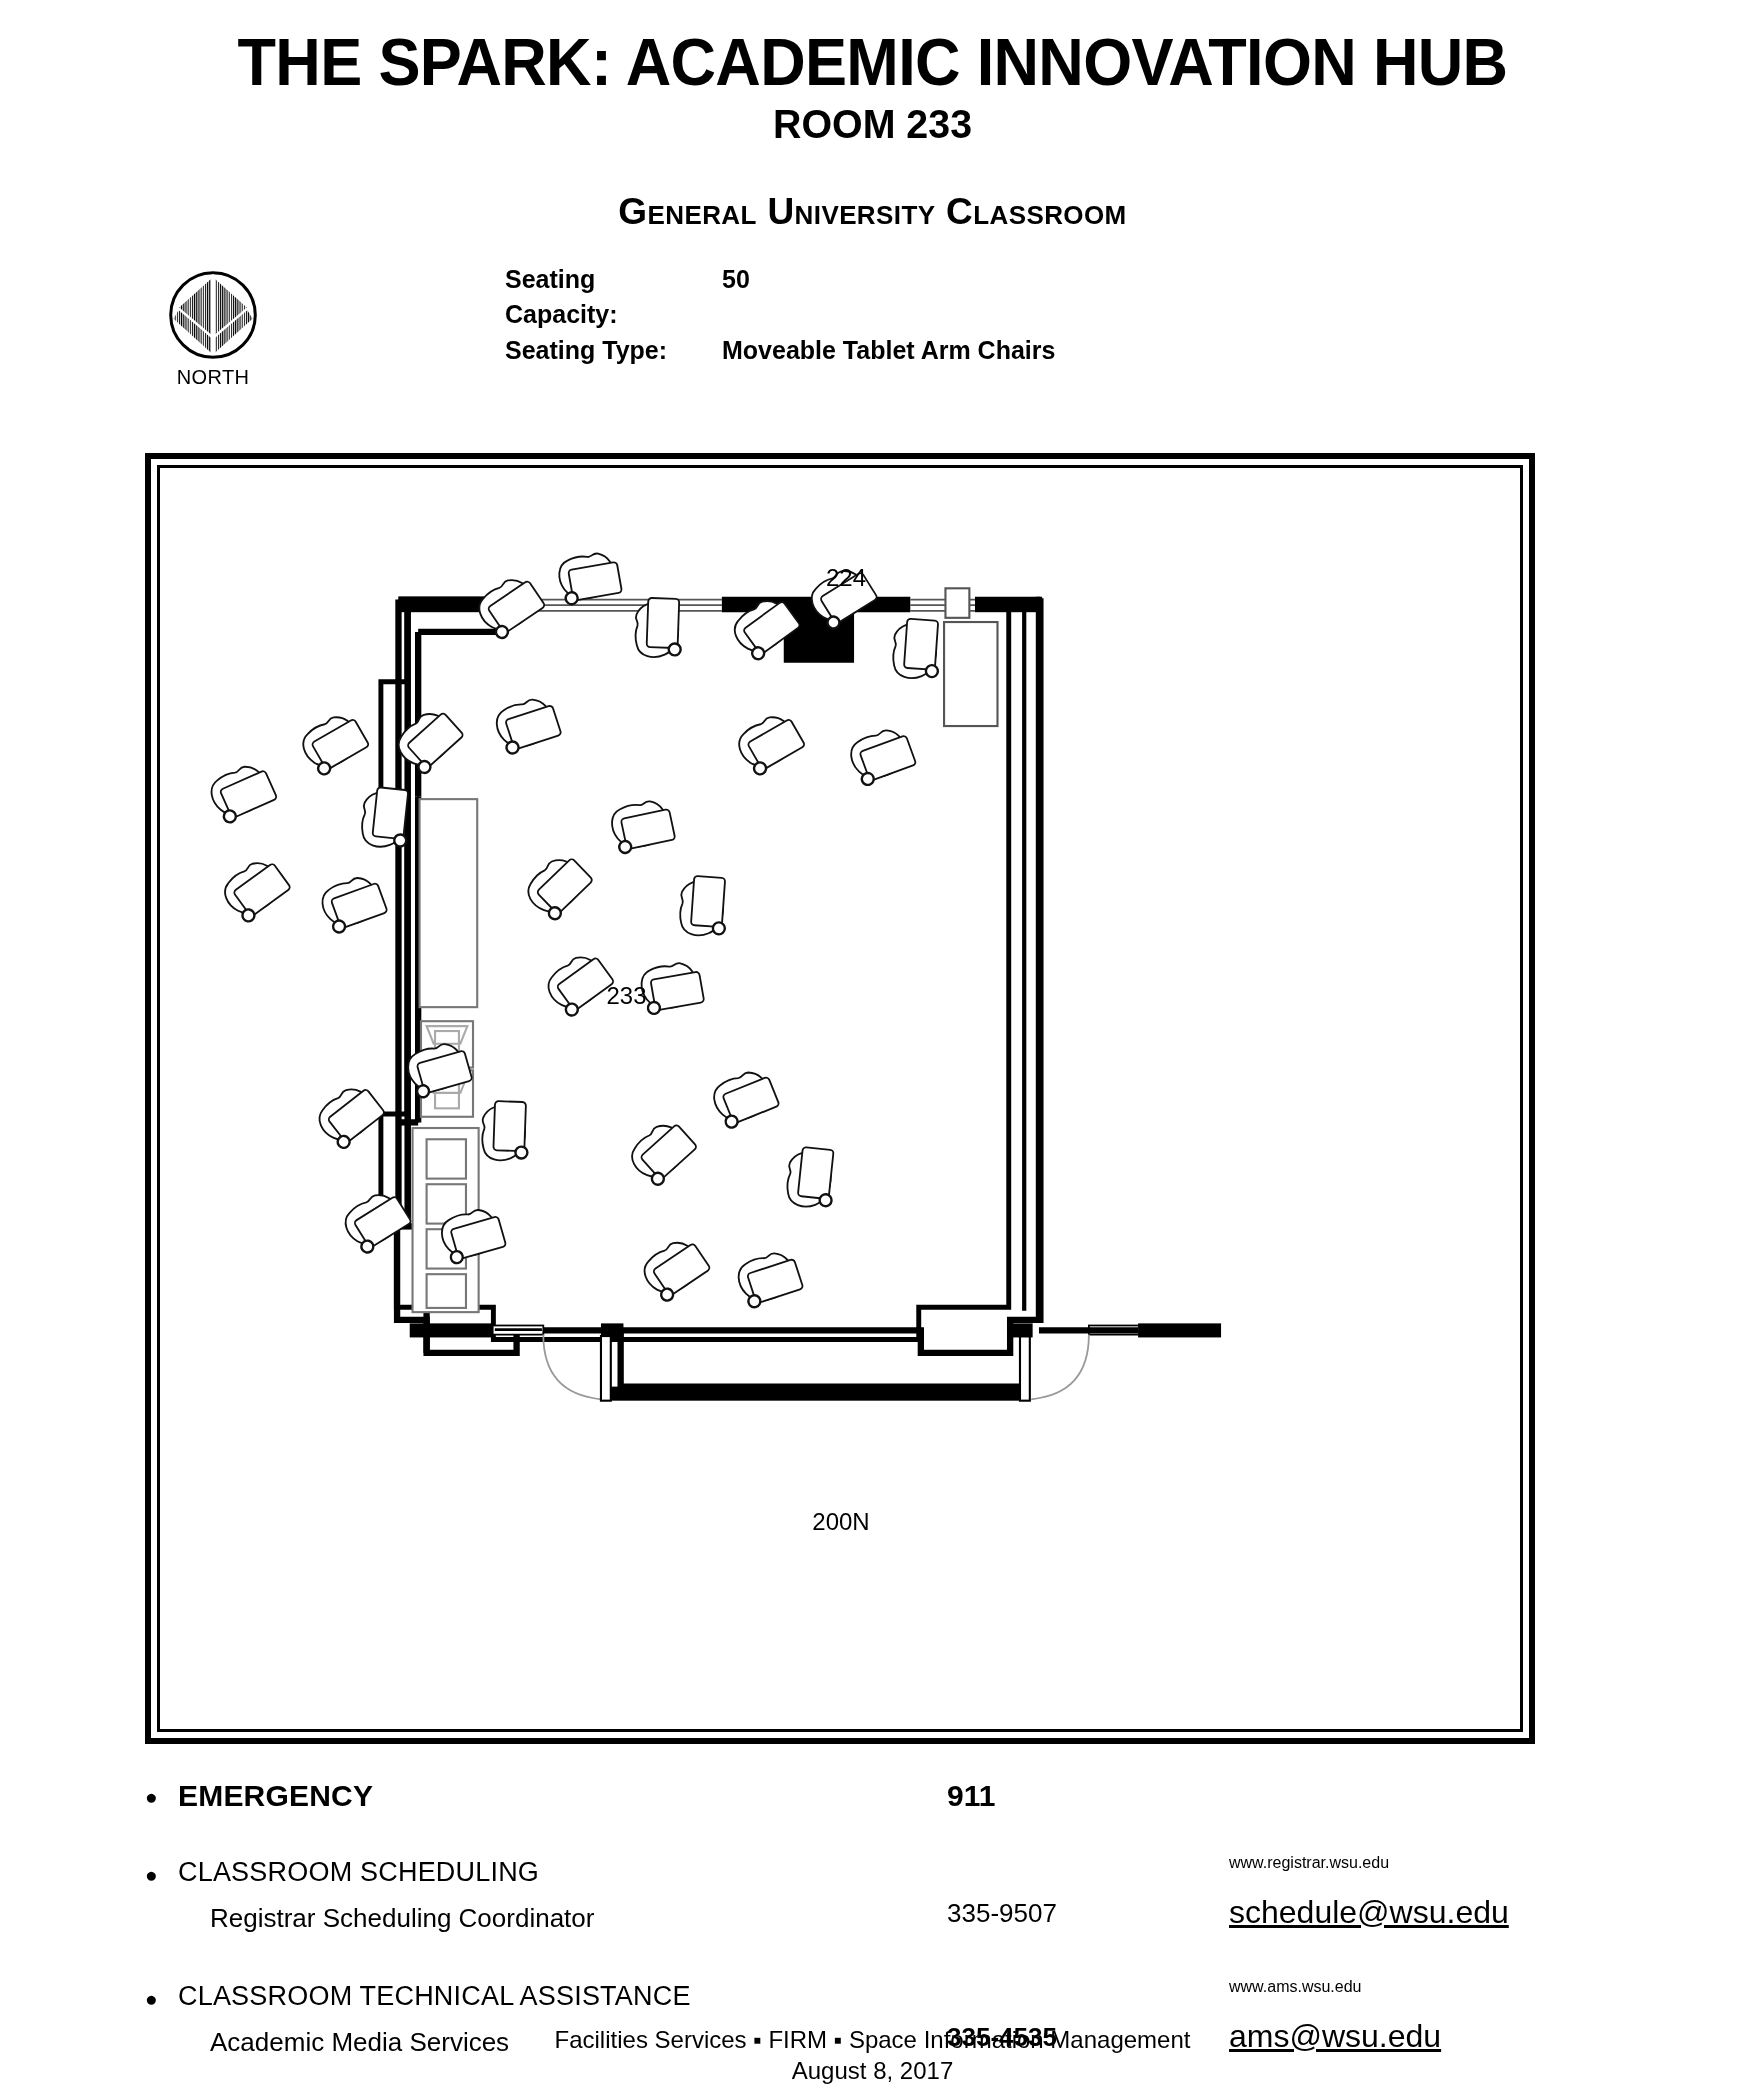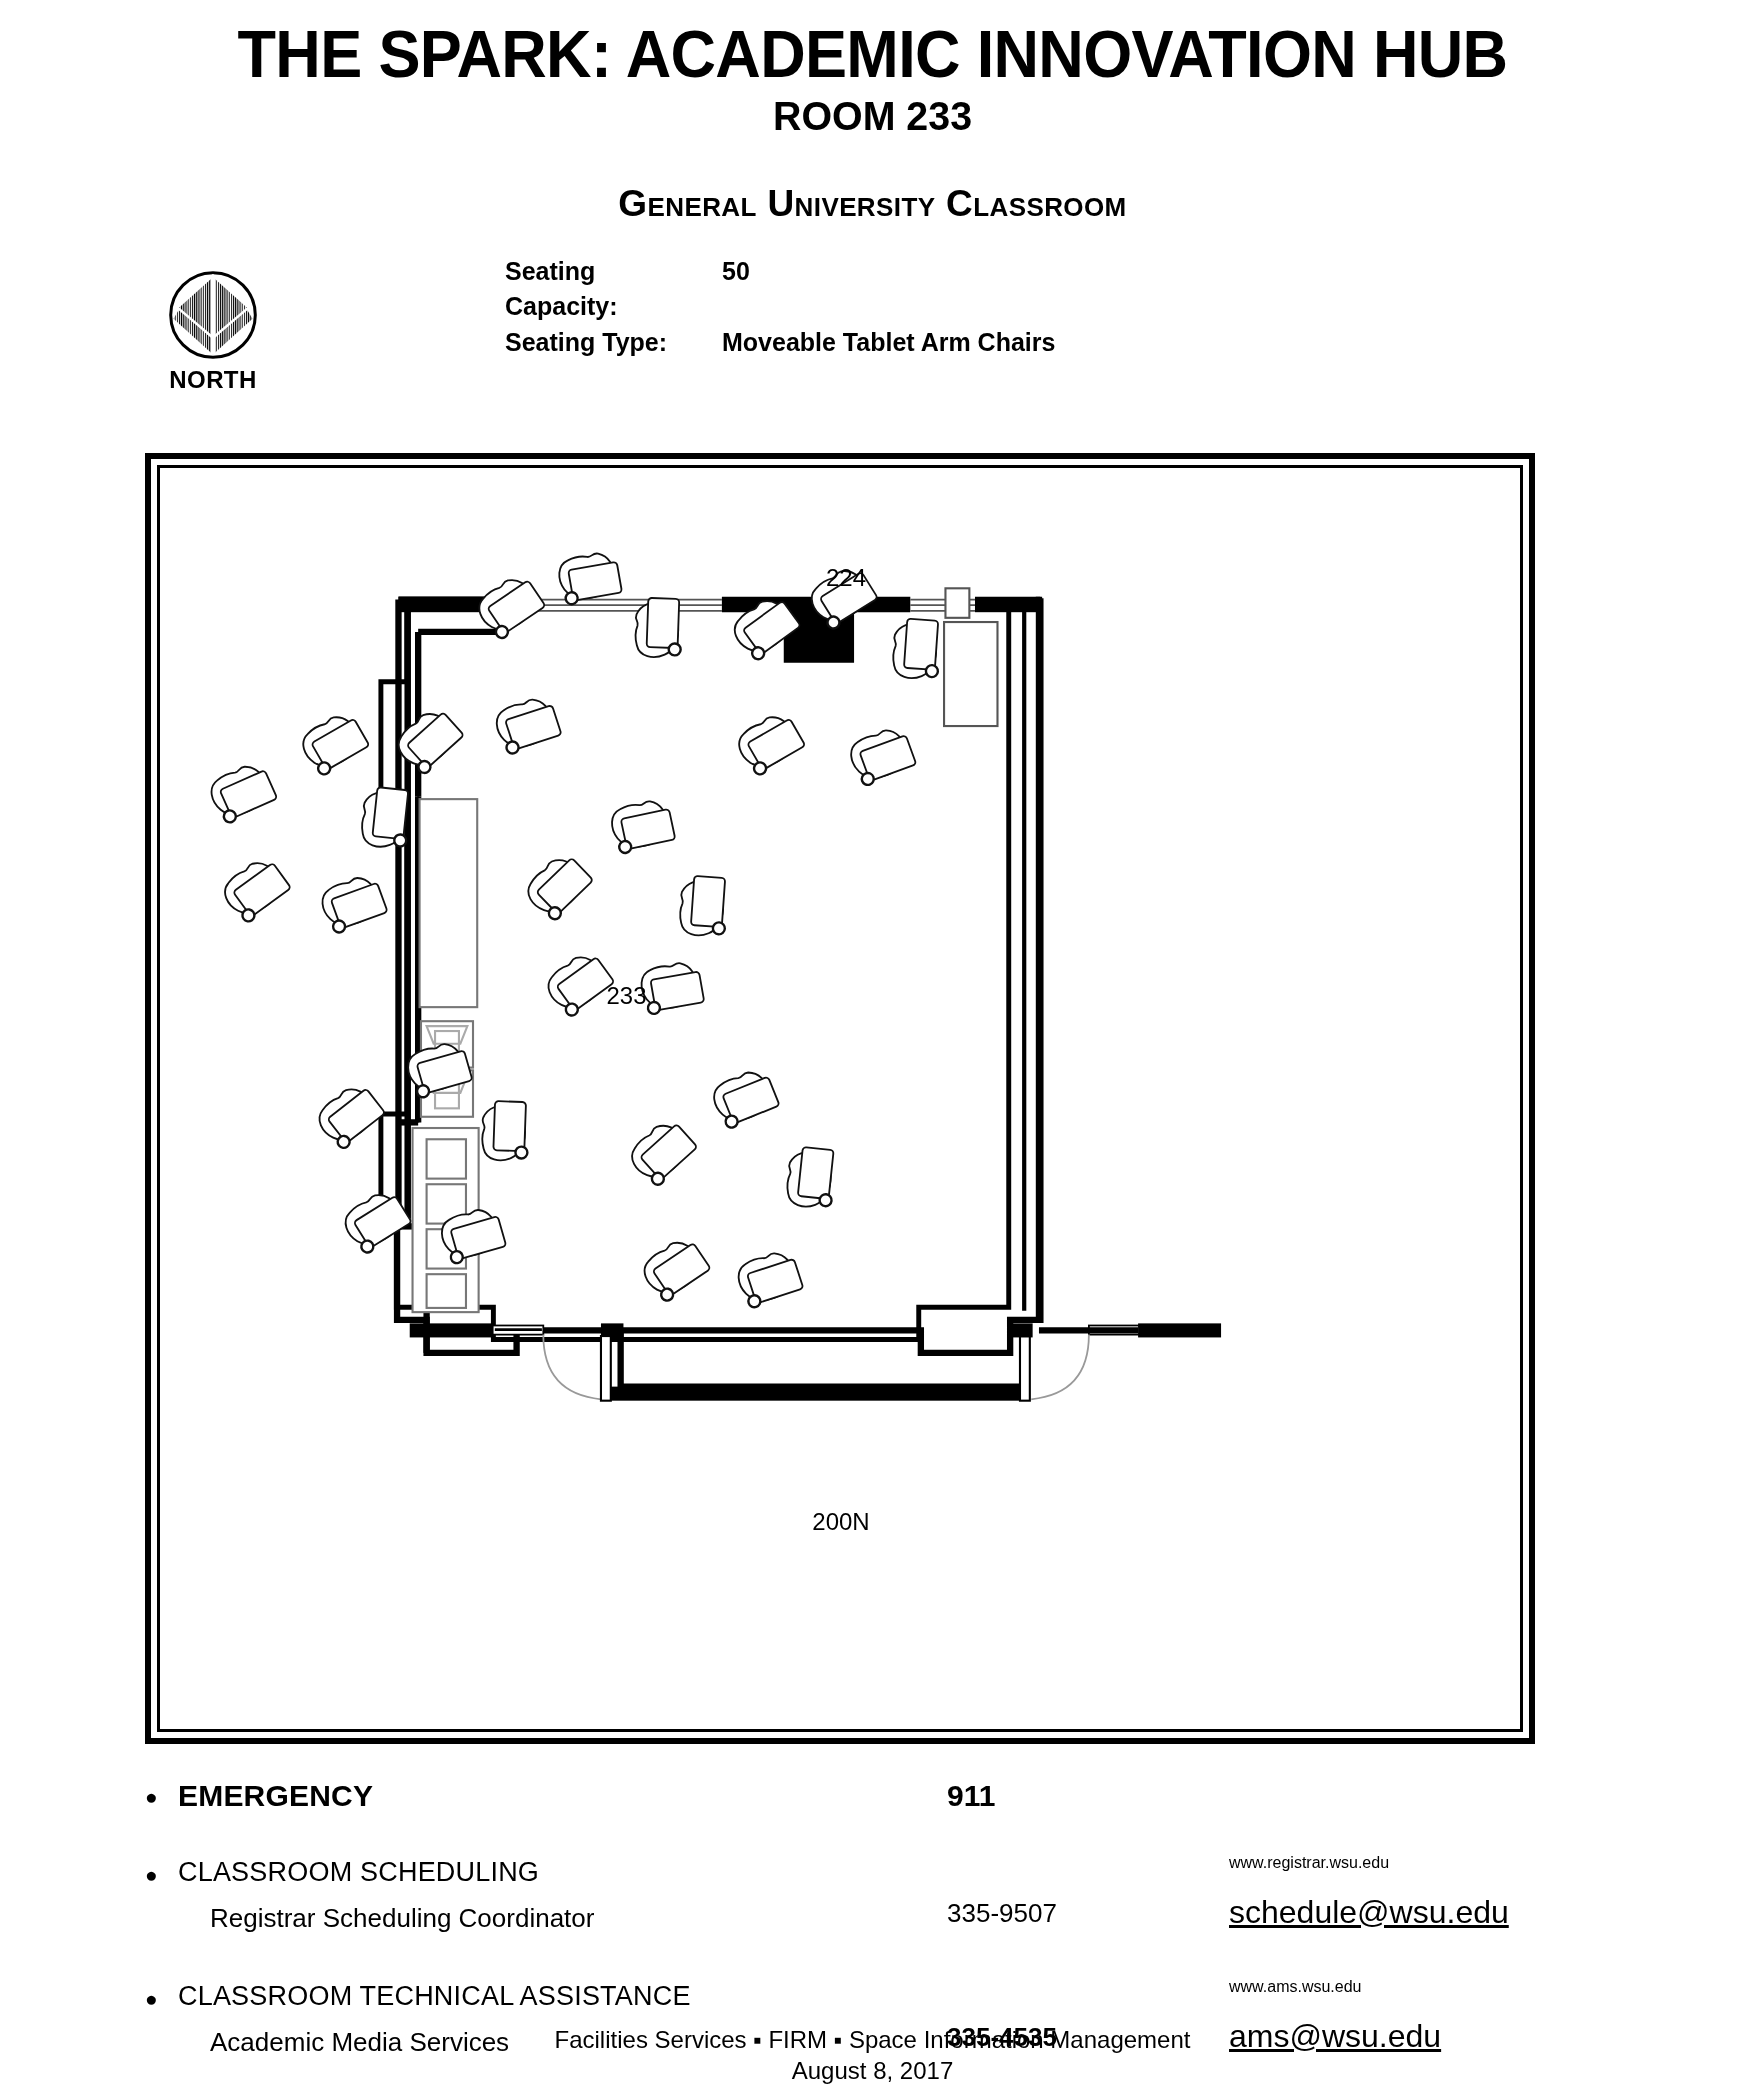--- a/index.html
+++ b/index.html
@@ -9,21 +9,21 @@
   }
   body {
     width: 1745px; height: 2097px;
     font-family: "Liberation Sans", sans-serif;
     color: #000;
     position: relative;
     overflow: hidden;
   }
 
   
-  .header { width: 100%; text-align: center; padding-top: 20px; }
+  .header { width: 100%; text-align: center; padding-top: 28px; }
   .title-main {
     font-size: 67px;
     font-weight: bold;
     letter-spacing: -0.7px;
     line-height: 1.0;
     transform: scaleX(0.94);
     white-space: nowrap;
   }
   .title-room {
     font-size: 41px;
@@ -64,22 +64,22 @@
   
   .compass {
     position: absolute;
     left: 159px;
     top: 268px;
     width: 108px;
     text-align: center;
   }
   .compass svg { display: block; width: 94px; height: 94px; margin: 0 auto; }
   .compass-label {
-    font-size: 24px;
-    font-weight: bold;
+    font-size: 20px;
+    font-weight: normal;
     margin-top: 4.3px;
     letter-spacing: 0.4px;
   }
 
   
   .plan-frame {
     position: absolute;
     left: 145px;
     top: 453px;
     width: 1390px;

